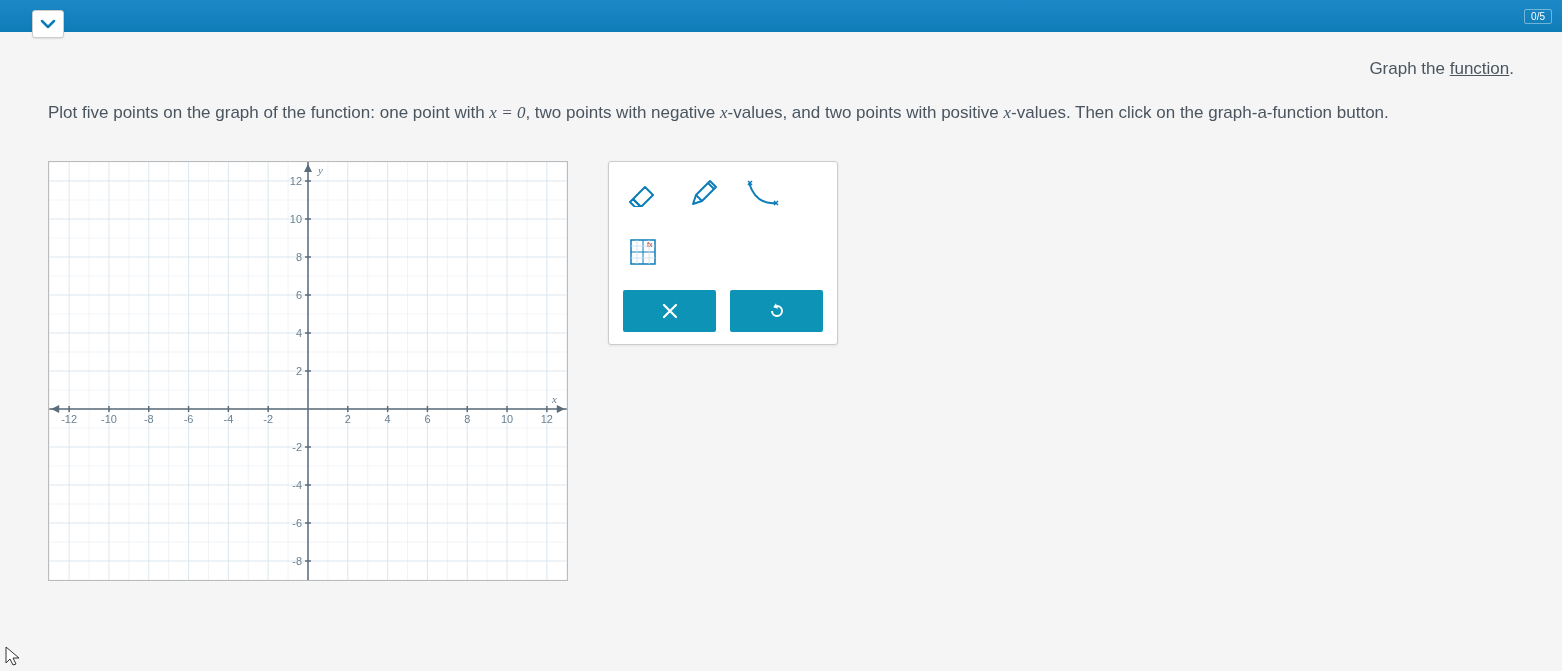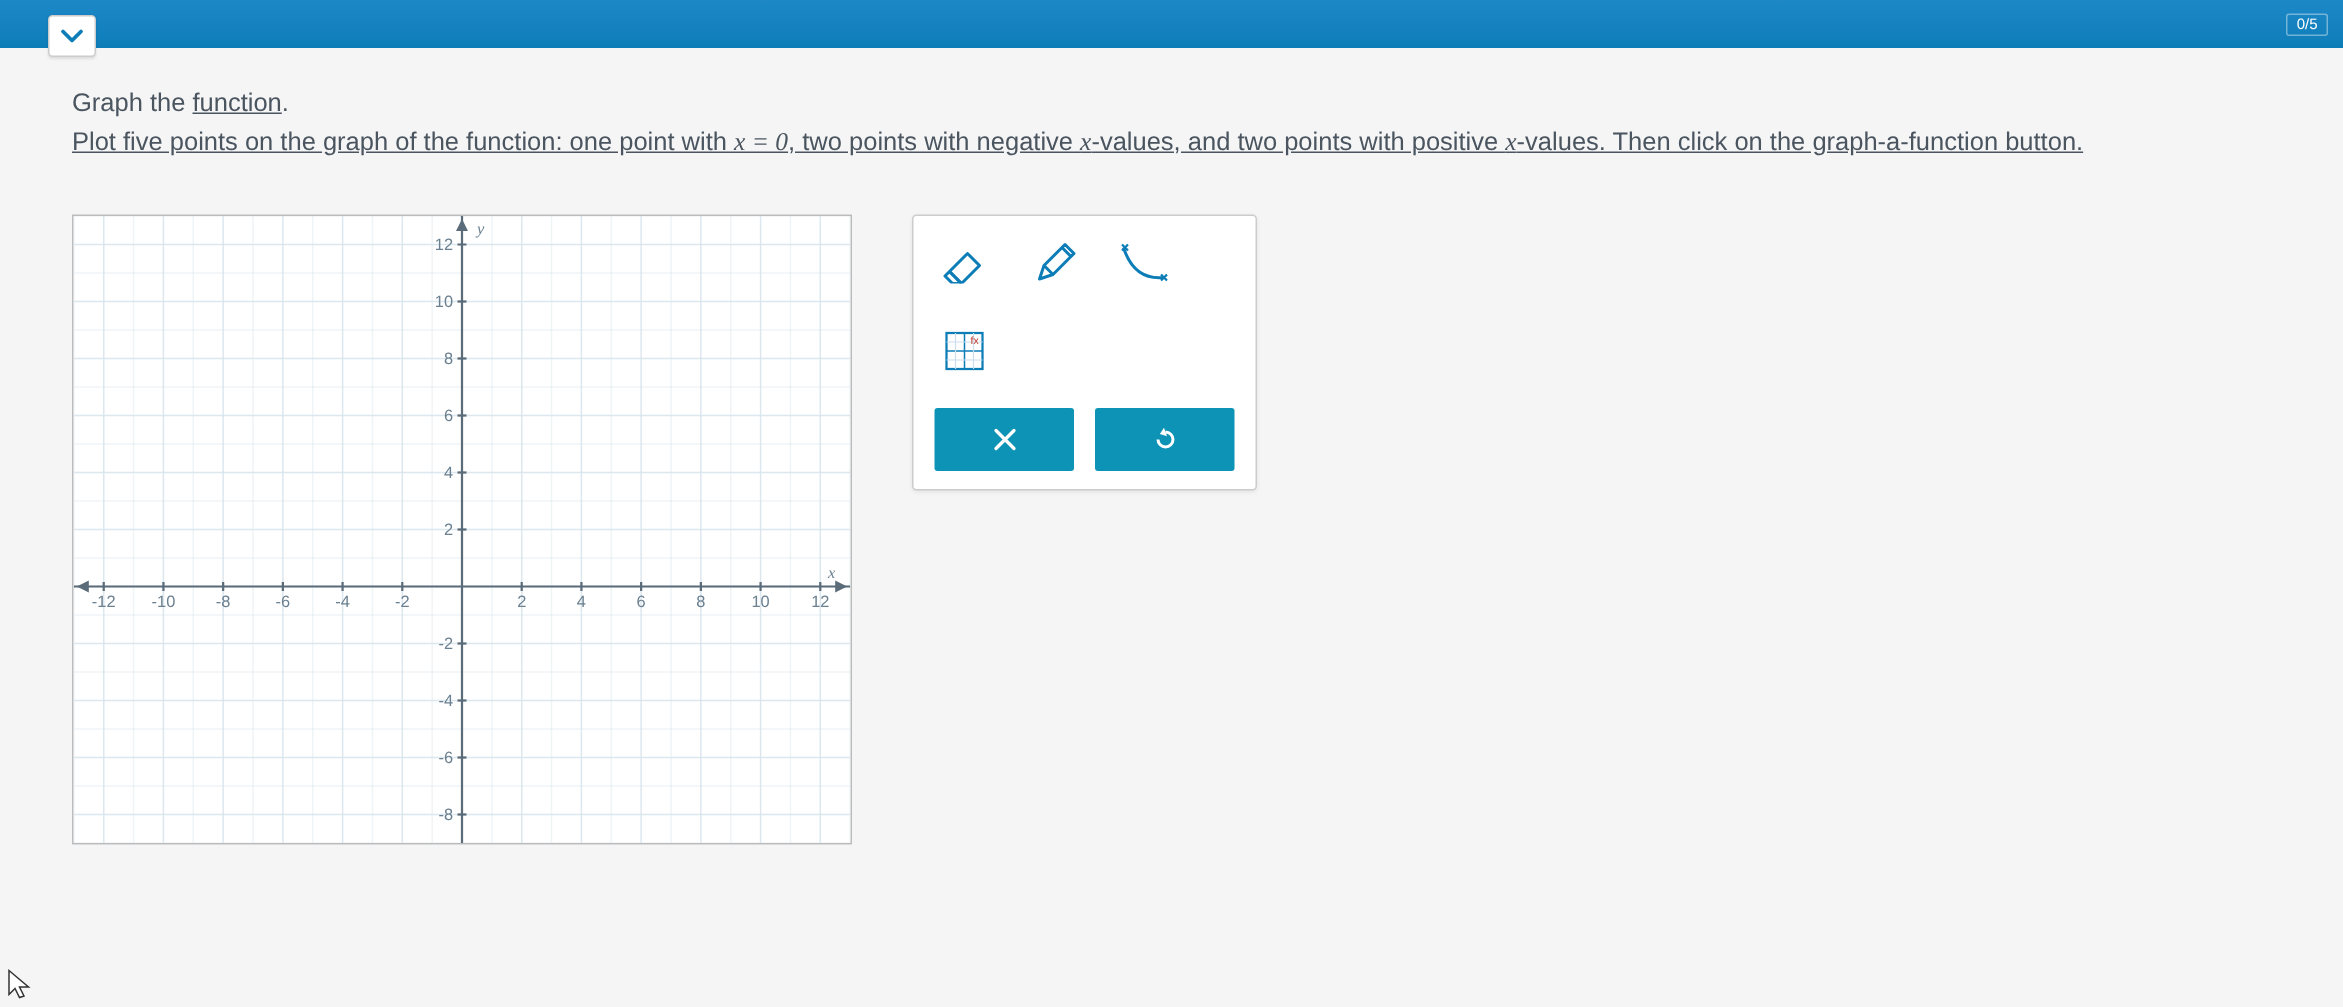--- a/index.html
+++ b/index.html
@@ -42,20 +42,22 @@
       cursor: pointer;
       box-shadow: 0 1px 2px rgba(0,0,0,0.1);
     }
     .content {
       padding: 24px 48px 0 48px;
       color: #4a5560;
       font-size: 17px;
       line-height: 1.5;
     }
     .prompt-line {
+      margin-bottom: 18px;
+      text-align: right;
     }
     .underline-link {
       text-decoration: underline;
       color: #4a5560;
       cursor: pointer;
     }
     .equation {
       font-family: 'Times New Roman', serif;
       font-style: italic;
       font-size: 20px;
@@ -65,21 +67,20 @@
     }
     .equation sup {
       font-size: 13px;
       vertical-align: super;
     }
     .instruction {
       color: #4a5560;
       font-size: 17px;
       margin-bottom: 36px;
       max-width: 1480px;
-      text-decoration: underline;
     }
     .instruction .math-inline {
       font-family: 'Times New Roman', serif;
       font-style: italic;
     }
     .work-area {
       display: flex;
       gap: 40px;
       align-items: flex-start;
     }

